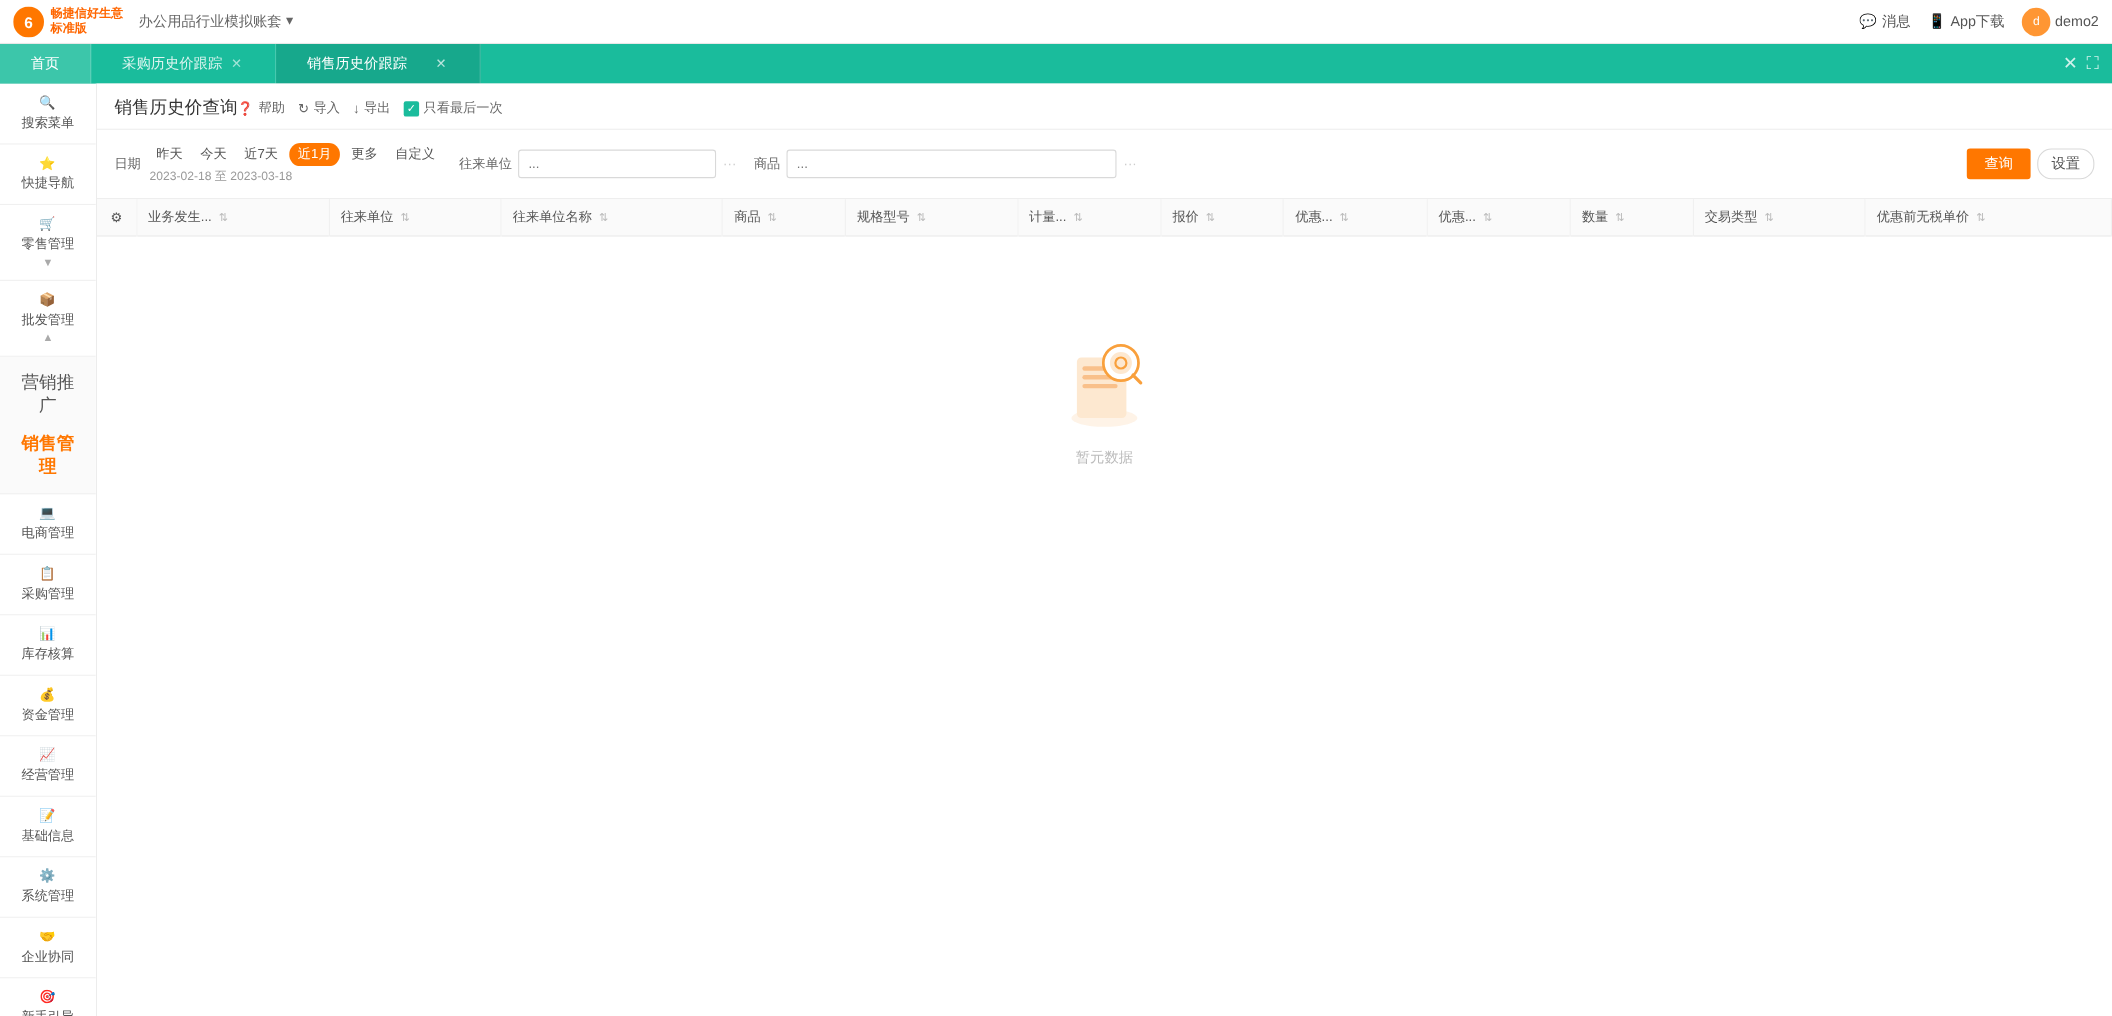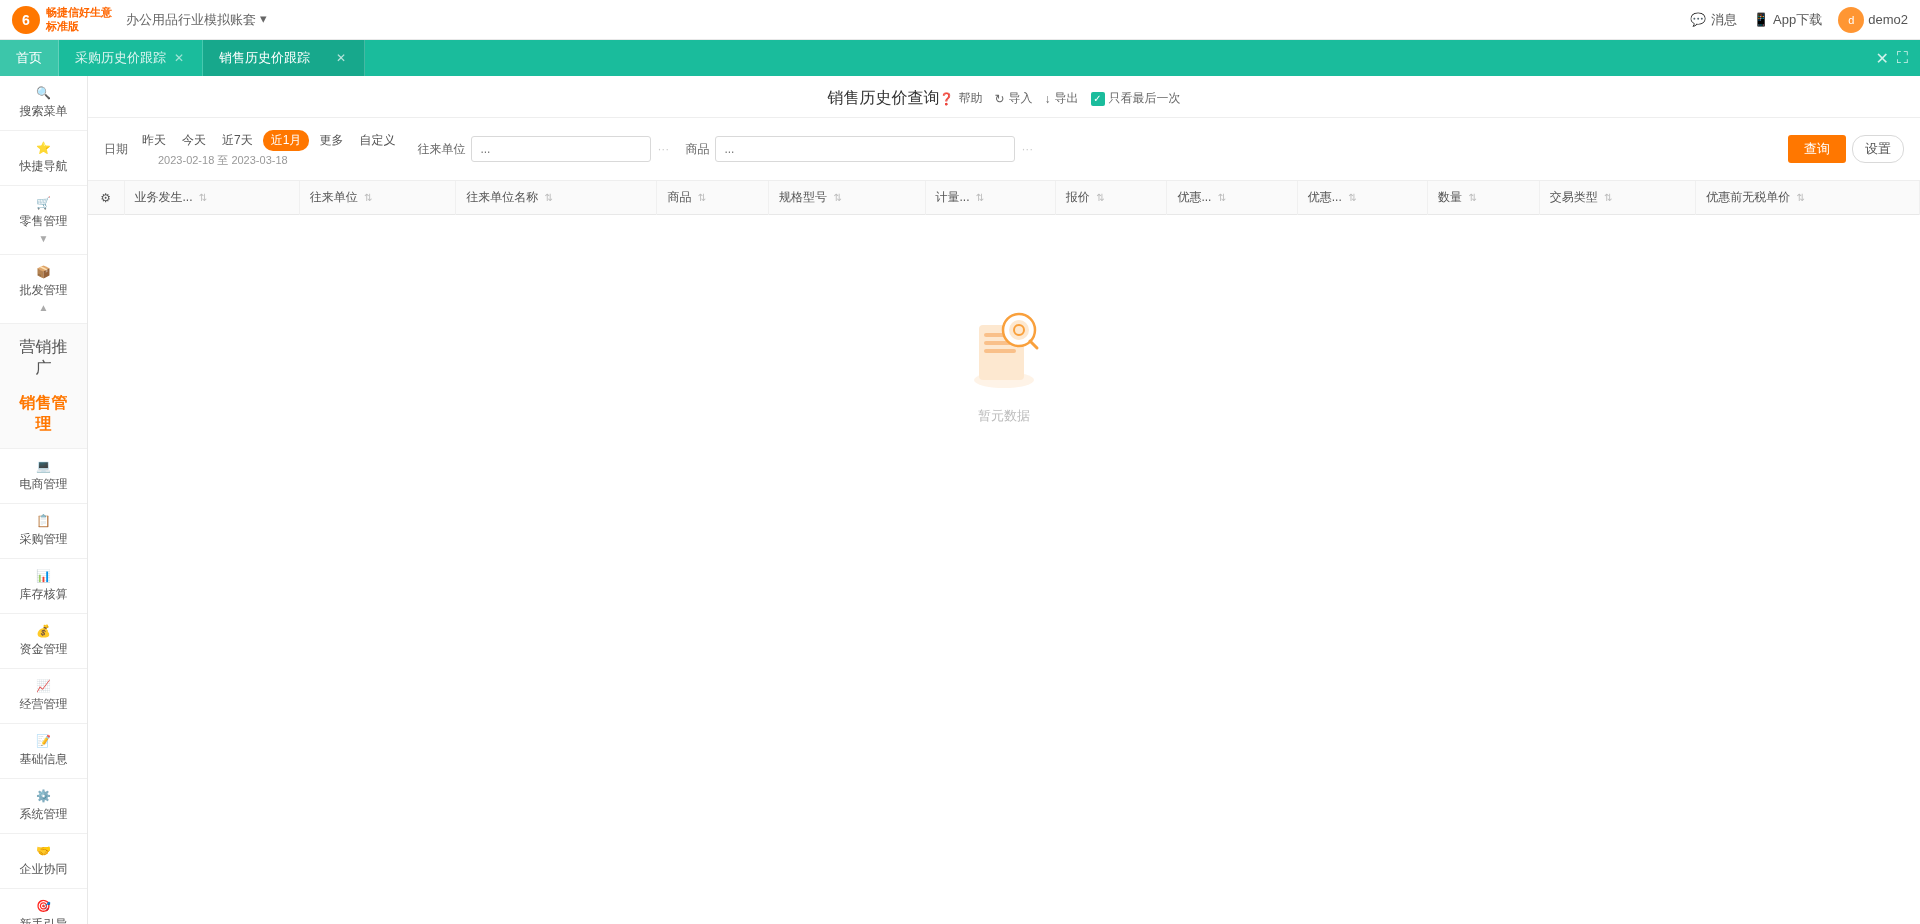--- a/index.html
+++ b/index.html
@@ -131,21 +131,21 @@
       margin: 0;
       overflow: auto;
     }
 
     
     .page-header {
       padding: 12px 16px 8px;
       border-bottom: 1px solid #eee;
       display: flex;
       align-items: center;
-      justify-content: center;
+      justify-content: flex-start;
     }
     .page-title {
       font-size: 16px;
       font-weight: 500;
       color: #333;
     }
     .page-actions {
       display: flex;
       align-items: center;
       gap: 12px;
@@ -204,21 +204,20 @@
     .date-btn.active {
       background: #ff7700;
       color: #fff;
       border-radius: 10px;
       padding: 2px 8px;
     }
     .date-range-text {
       font-size: 11px;
       color: #999;
       margin-top: 2px;
-      margin-left: 22px;
     }
     .date-group {
       display: flex;
       flex-direction: column;
     }
     .filter-field {
       display: flex;
       align-items: center;
       gap: 6px;
     }
@@ -315,21 +314,21 @@
     }
 
     
     .main-tab-bar {
       background: #1abc9c;
       height: 36px;
       display: flex;
       align-items: stretch;
     }
     .main-tab {
-      padding: 0 16px;
+      padding: 0 28px;
       display: flex;
       align-items: center;
       gap: 6px;
       color: rgba(255,255,255,0.85);
       font-size: 13px;
       cursor: pointer;
       border-right: 1px solid rgba(255,255,255,0.2);
     }
     .main-tab.home-tab {
       background: rgba(255,255,255,0.15);

